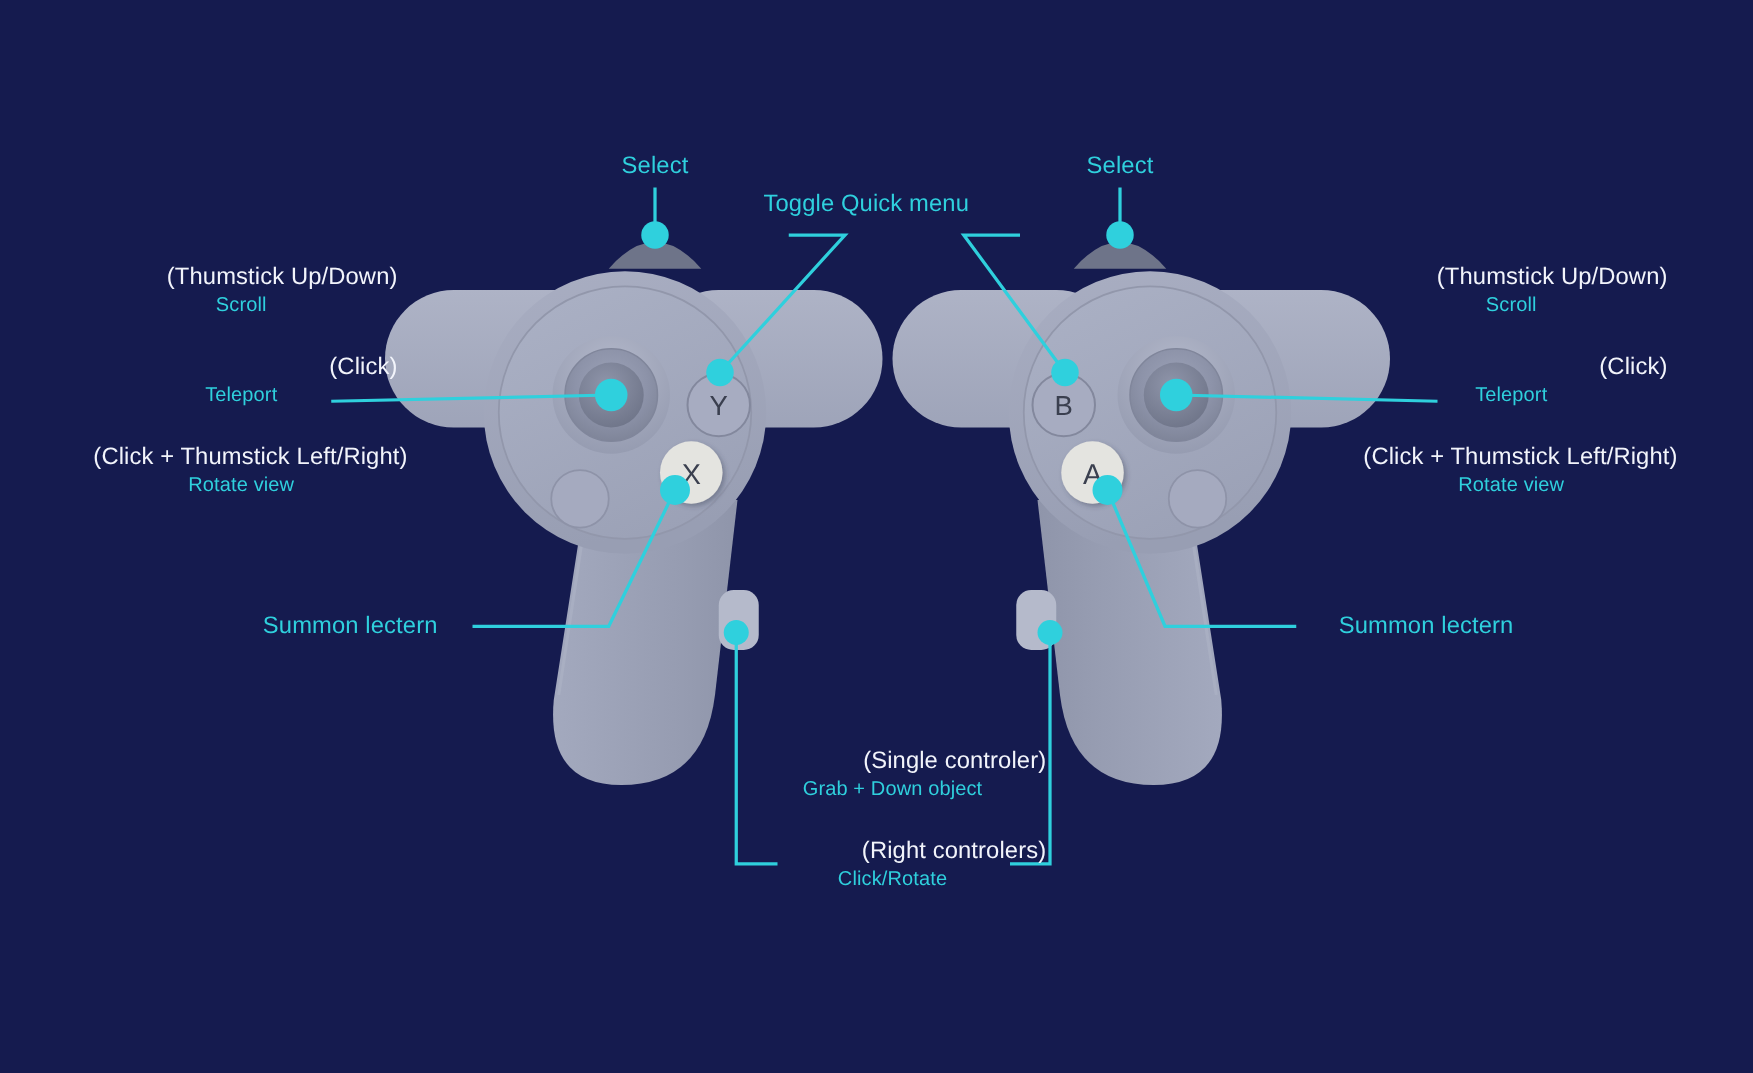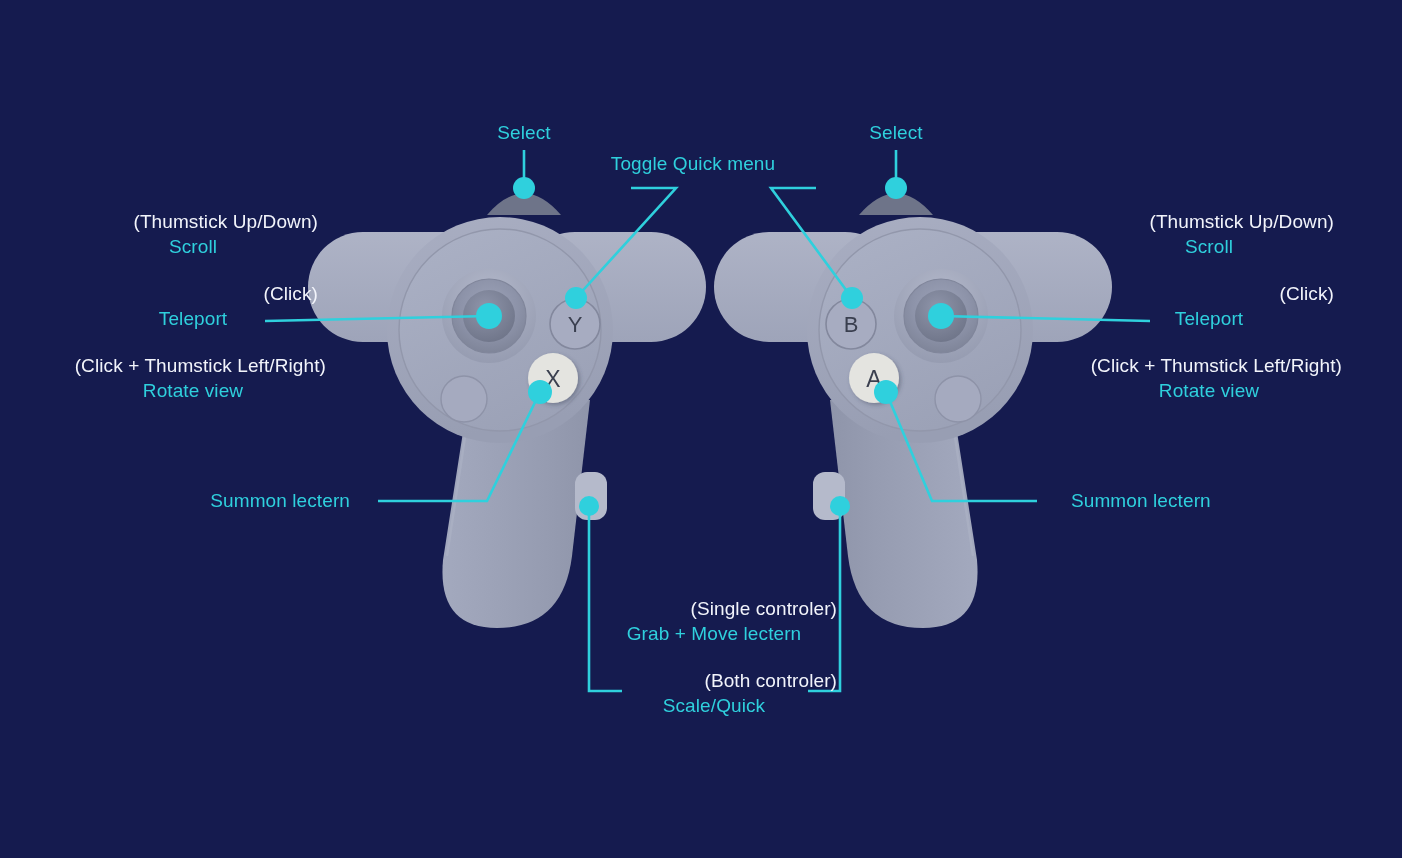--- a/index.html
+++ b/index.html
@@ -35,21 +35,21 @@
     display: block;
     color: #f2f4fb;
     font-size: 19px;
     letter-spacing: 0.1px;
     margin-bottom: 6px;
     text-align: right;
   }
   .lbl .act {
     display: block;
     color: #2fd0dd;
-    font-size: 19px;
+    font-size: 16px;
     letter-spacing: 0.1px;
   }
   .lbl.alignL { text-align: left; }
   .lbl.alignR { text-align: right; }
   .lbl.alignC { text-align: center; }
   .lbl.single .act { font-size: 19px; }
 </style>
 </head>
 <body>
 
@@ -254,21 +254,21 @@
   <div class="lbl alignR single" style="left: 130px; top: 491px; width: 220px;">
     <span class="act">Summon lectern</span>
   </div>
 
   <div class="lbl alignL single" style="left: 1071px; top: 491px; width: 220px;">
     <span class="act">Summon lectern</span>
   </div>
 
   <div class="lbl alignC" style="left: 591px; top: 599px; width: 246px;">
     <span class="sub">(Single controler)</span>
-    <span class="act">Grab + Move lectern</span>
+    <span class="act">Grab + Down object</span>
   </div>
 
   <div class="lbl alignC" style="left: 591px; top: 671px; width: 246px;">
-    <span class="sub">(Both controler)</span>
-    <span class="act">Scale/Quick</span>
+    <span class="sub">(Right controlers)</span>
+    <span class="act">Click/Rotate</span>
   </div>
 
 </div>
 
 </body></html>

